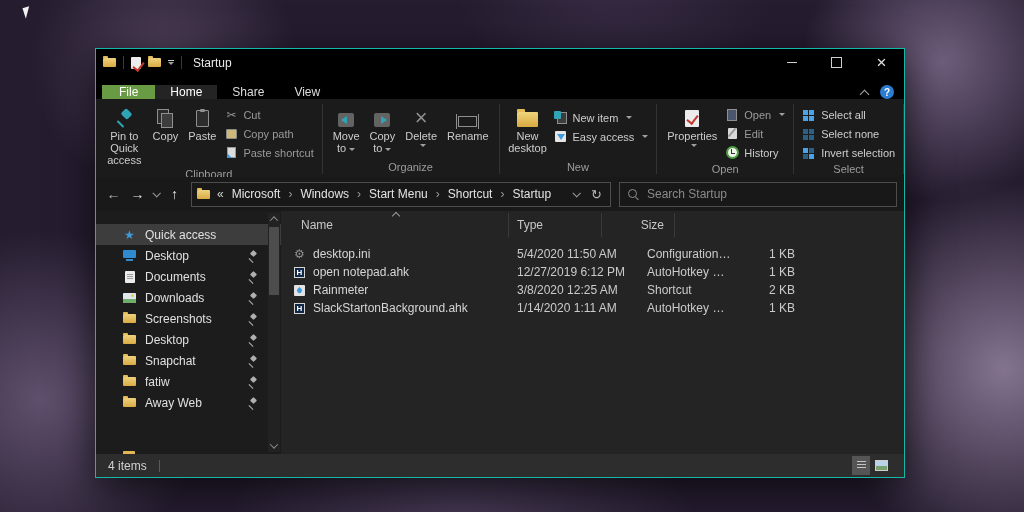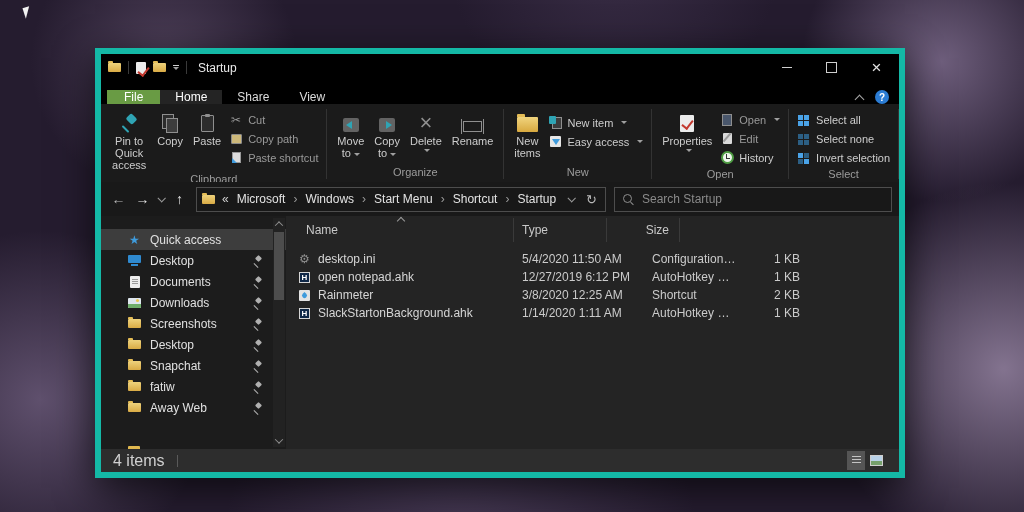--- a/index.html
+++ b/index.html
@@ -14,21 +14,21 @@
       radial-gradient(circle 190px at 16% 12%, #4e4059 0%, rgba(78,64,89,0) 70%),
       radial-gradient(circle 340px at 45% 108%, #473a55 0%, rgba(71,58,85,0) 70%),
       radial-gradient(circle 240px at 60% -10%, #3a2e47 0%, rgba(58,46,71,0) 70%),
       #251c2f;
   }
   .cursor-arrow{position:absolute;left:24px;top:7px;width:0;height:0;
     border-top:11px solid #f2f2f2;border-right:7px solid transparent;transform:rotate(-18deg)}
 
   
   .window{position:absolute;left:95px;top:48px;width:810px;height:430px;
-    background:#fdba74;border:6px solid #14b8a6;display:flex;flex-direction:column;
+    background:#fdba74;border:1px solid #14b8a6;display:flex;flex-direction:column;
     box-shadow:0 10px 36px rgba(0,0,0,.65)}
 
   
   .titlebar{height:27px;background:#000;display:flex;align-items:center;flex:0 0 auto}
   .titlebar .tb-left{display:flex;align-items:center;gap:7px;padding-left:7px}
   .tb-sep{width:1px;height:13px;background:#3a3a3a}
   .tb-title{font-size:12px;color:#eaeaea;margin-left:4px}
   .tb-controls{margin-left:auto;display:flex;height:100%}
   .wc{width:45px;height:100%;display:flex;align-items:center;justify-content:center}
   .wc-min::before{content:'';width:10px;height:1px;background:#cfcfcf;display:block}
@@ -184,21 +184,21 @@
   .fc-type{width:93px;padding-left:8px;color:#cbcbcb}
   .fc-size{width:73px;text-align:right;padding-right:10px;color:#cbcbcb}
   .ic-gear::before{content:'\2699';color:#8f8f8f;font-size:12px;line-height:12px}
   .ic-ahk{width:11px;height:11px;border:1px solid #d5d5d5;background:#0f2746;display:inline-flex;align-items:center;justify-content:center;flex:0 0 auto}
   .ic-ahk::before{content:'H';color:#fff;font-size:8px;font-weight:bold}
   .ic-rain{width:11px;height:11px;background:#e3e3e3;border-radius:1px;flex:0 0 auto}
   .ic-rain::before{content:'';position:absolute;left:3px;top:3px;width:5px;height:5px;background:#3f9bdc;border-radius:0 50% 50% 50%;transform:rotate(45deg)}
   .fic{width:13px;display:flex;justify-content:center;flex:0 0 auto}
 
   
-  .statusbar{height:23px;background:#2d2d2d;display:flex;align-items:center;font-size:16px;color:#d0d0d0;padding:0 12px;flex:0 0 auto}
+  .statusbar{height:23px;background:#2d2d2d;display:flex;align-items:center;font-size:12px;color:#d0d0d0;padding:0 12px;flex:0 0 auto}
   .status-div{width:1px;height:12px;background:#5a5a5a;margin-left:12px}
   .view-toggles{margin-left:auto;display:flex;gap:2px;padding-right:2px}
   .vt{width:18px;height:19px;display:flex;align-items:center;justify-content:center}
   .vt.active{background:#555}
   .vt-details::before{content:'';width:9px;height:9px;background:repeating-linear-gradient(to bottom,#c4c4c4 0 1px,transparent 1px 3px)}
   .vt-thumb::before{content:'';width:11px;height:9px;border:1px solid #cfcfcf;background:linear-gradient(#b9d2e8 55%,#76a06c 55%)}
 </style>
 </head>
 <body>
 
@@ -317,21 +317,21 @@
     </div>
 
     <div class="rsep"></div>
 
     <div class="rgroup">
       <div class="rgroup-buttons">
         <div class="rbig" style="max-width:46px">
           <span class="ric">
               <span class="folder-l"></span>
             </span>
-          <span>New items</span>
+          <span>New desktop</span>
         </div>
         <div class="rsmallcol" style="padding-top:4px">
           <div class="rsmall">
             <span class="ricS">
                 <span class="ic ic-nitem"></span>
               </span>
             <span>New item</span>
             <span class="caret"></span>
           </div>
           <div class="rsmall">

